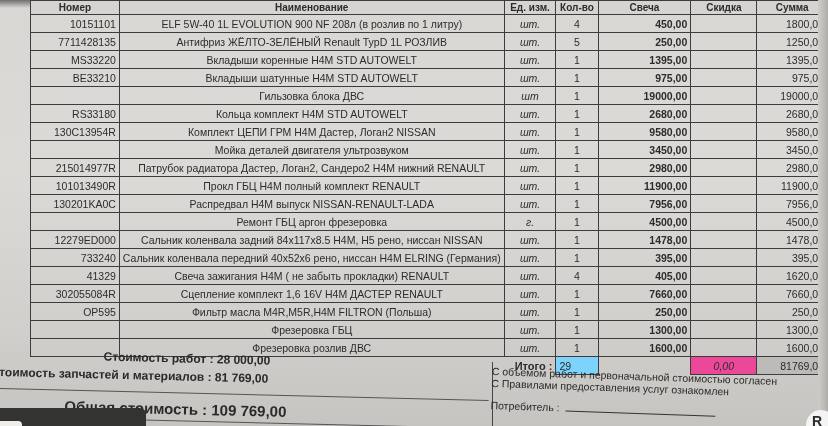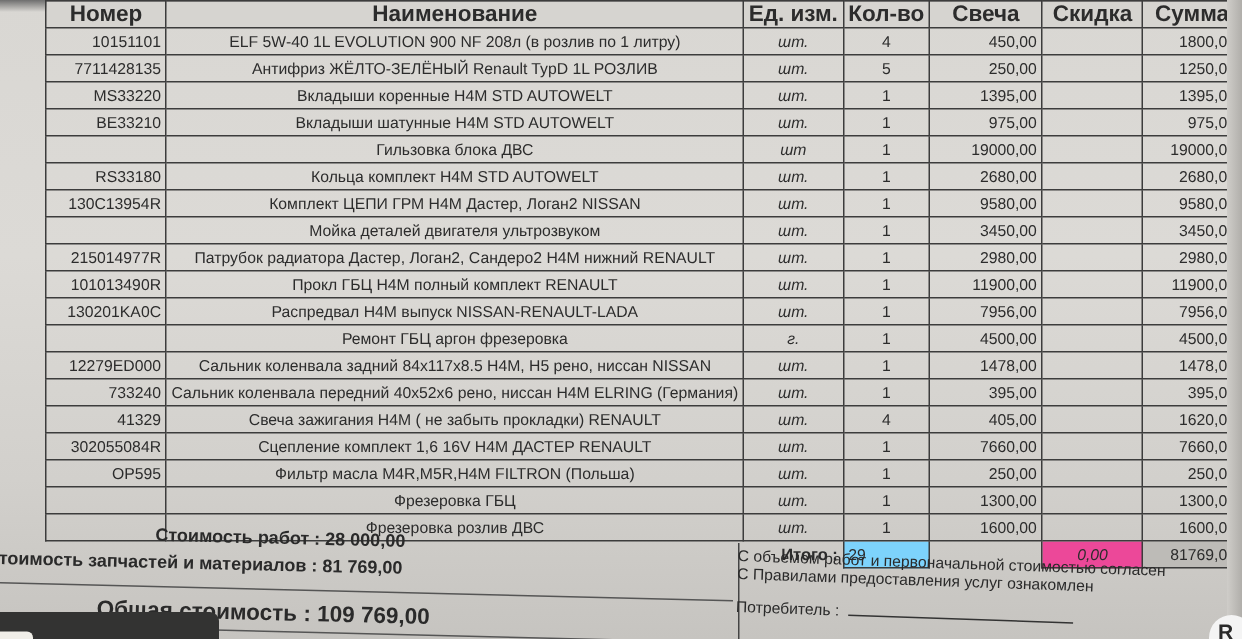--- a/index.html
+++ b/index.html
@@ -10,26 +10,26 @@
     color:#2a2a2a;
   }
   .topshade { position:absolute; left:0; top:0; width:828px; height:8px; background:linear-gradient(180deg,#6e6e6e,#d9d7d3); }
   table.inv {
     position:absolute; left:30px; top:0px; border-collapse:collapse;
     font-size:10.5px; color:#2c2c2c;
   }
   table.inv td, table.inv th {
     border:1px solid #3c3c3c; height:17px; padding:0 3px; white-space:nowrap;
   }
-  table.inv th { font-weight:bold; font-size:15px; height:13px; background:#d6d4d0; }
+  table.inv th { font-weight:bold; font-size:10px; height:13px; background:#d6d4d0; }
   td.code { text-align:right; width:94px; }
   td.name { width:366px; text-align:center; }
   td.unit { text-align:center; width:48px;font-style:italic; }
   td.qty { text-align:center; width:36px; }
-  td.price { text-align:right; width:112px; }
+  td.price { text-align:right; width:112px;font-weight:bold; }
   td.disc { width:74px; }
   td.sum { text-align:right; width:76px; }
   tr.totals td { border:none;margin-top:24px; }
   tr.totals td.t-label { text-align:right; font-weight:bold; font-size:11px; }
   tr.totals td.t-qty { border:1px solid #3c3c3c; background:#7dd3fc; text-align:left; }
   tr.totals td.t-disc { border:1px solid #3c3c3c; background:#ec4899; text-align:center;font-style:italic; }
   tr.totals td.t-sum { border:1px solid #3c3c3c; background:#bdbbb7; text-align:right; }
   .summary { position:absolute; left:0; top:340px; width:480px; transform:rotate(1.4deg); transform-origin:left top; }
   .sum-line { position:absolute; font-weight:bold; font-size:12px; white-space:nowrap; }
   .sum-work { left:104px; top:7px; }

